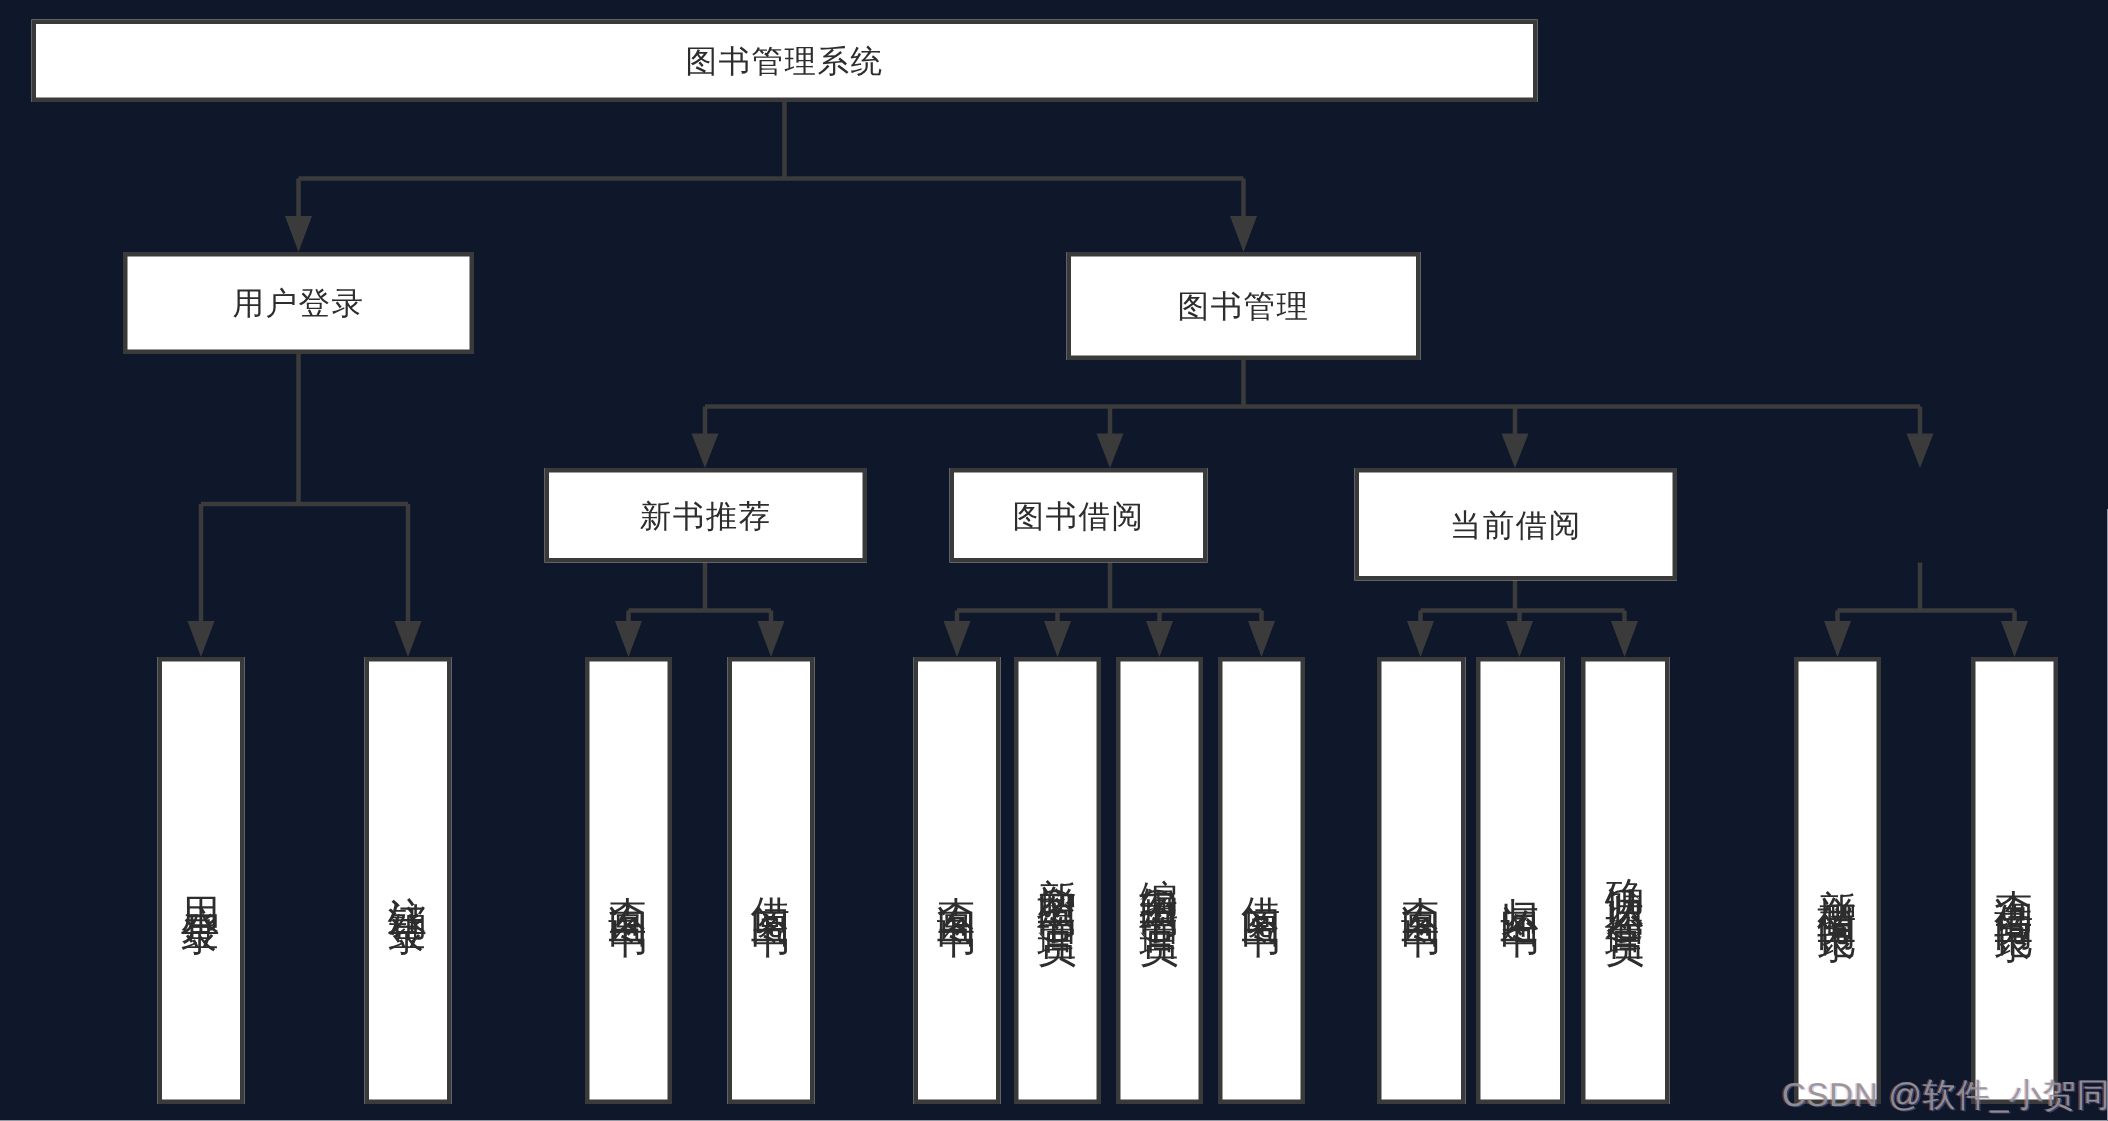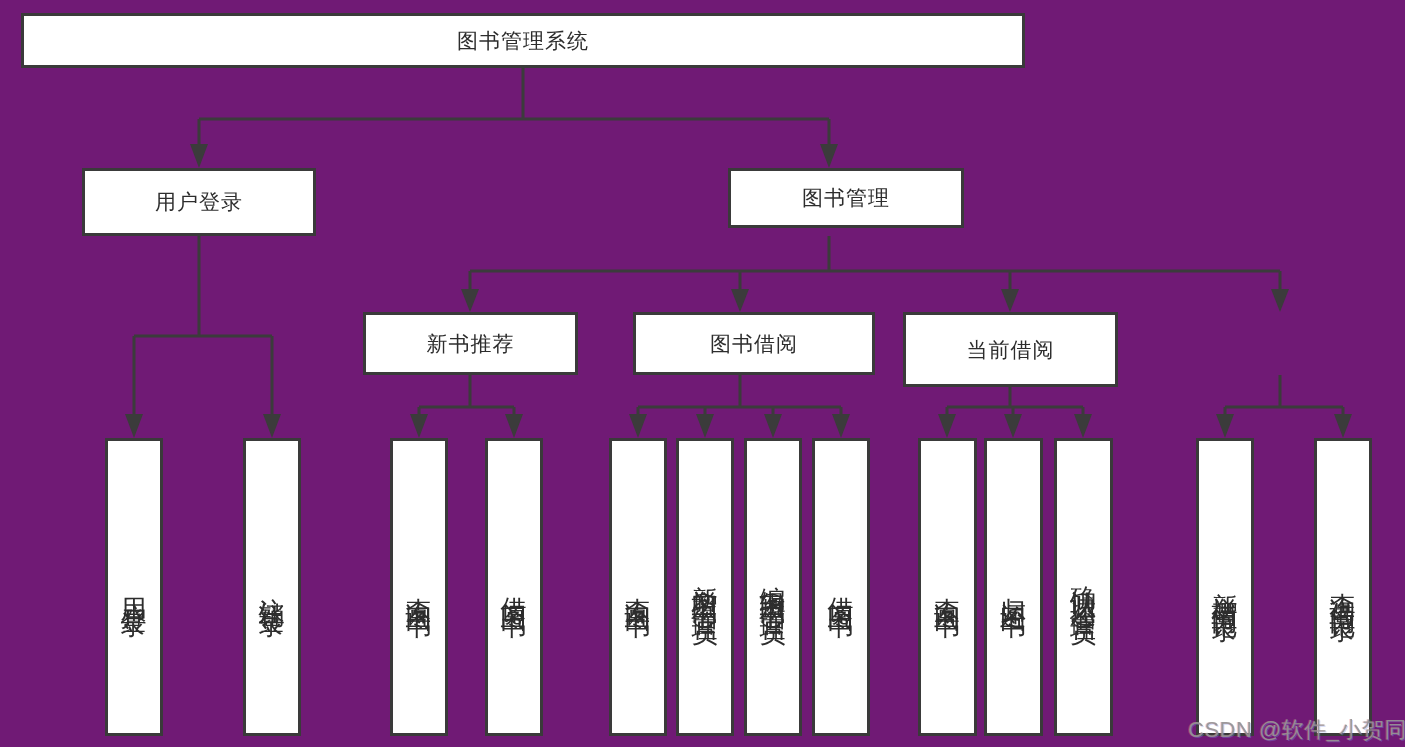--- a/index.html
+++ b/index.html
@@ -5,21 +5,21 @@
   html, body {
     margin: 0;
     padding: 0;
     background: #ffffff;
     font-family: "Liberation Sans", "DejaVu Sans", sans-serif;
   }
   .canvas {
     position: relative;
     width: 1405px;
     height: 747px;
-    background: #701a75;
+    background: #0f172a;
     overflow: hidden;
     color: #2d2d2d;
   }
   svg.connectors {
     position: absolute;
     left: 0;
     top: 0;
     z-index: 1;
   }
   svg.connectors path {
@@ -121,28 +121,28 @@
     </g>
   </svg>
 
   <div class="box h" style="left:21px;top:13px;width:1004px;height:55px">
     <span>图书管理系统</span>
   </div>
 
   <div class="box h" style="left:82px;top:168px;width:234px;height:68px">
     <span>用户登录</span>
   </div>
-  <div class="box h" style="left:728px;top:168px;width:236px;height:60px">
+  <div class="box h" style="left:711px;top:168px;width:236px;height:72px">
     <span>图书管理</span>
   </div>
 
   <div class="box h" style="left:363px;top:312px;width:215px;height:63px">
     <span>新书推荐</span>
   </div>
-  <div class="box h" style="left:633px;top:312px;width:242px;height:63px">
+  <div class="box h" style="left:633px;top:312px;width:172px;height:63px">
     <span>图书借阅</span>
   </div>
   <div class="box h" style="left:903px;top:312px;width:215px;height:75px">
     <span>当前借阅</span>
   </div>
 
   <div class="box v" style="left:105px;top:438px;width:58px;height:298px">
     <span class="vt">用户登录</span>
   </div>
   <div class="box v" style="left:243px;top:438px;width:58px;height:298px">

